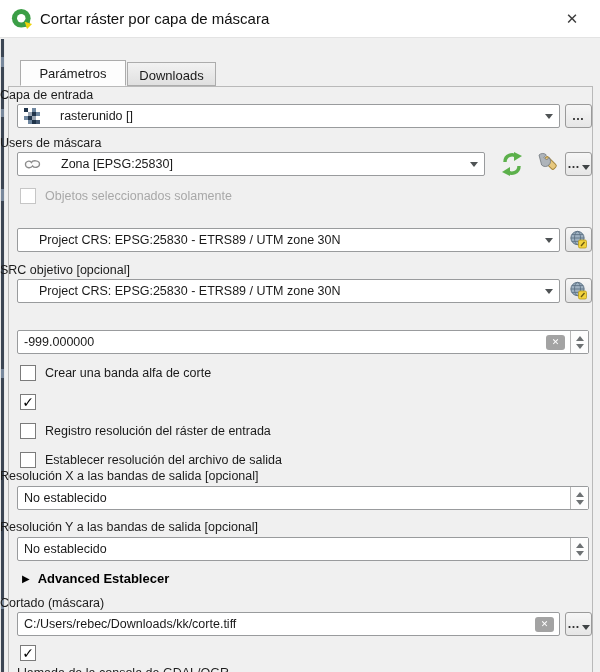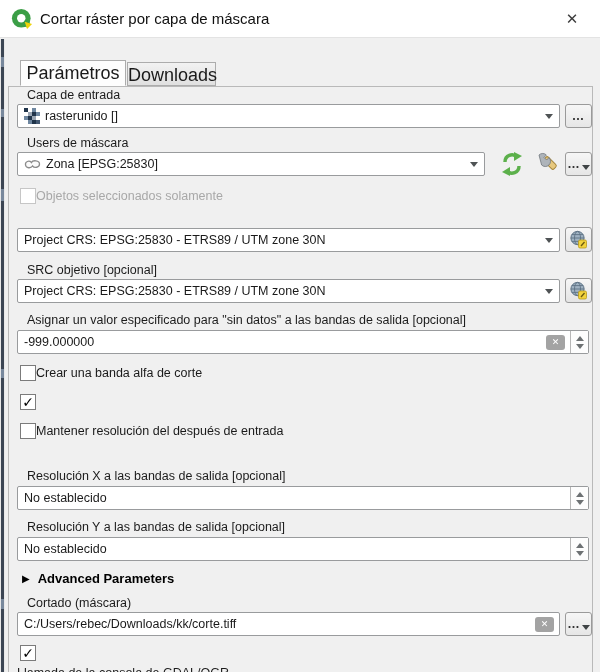--- a/index.html
+++ b/index.html
@@ -19,32 +19,32 @@
   .close-btn { position:absolute; right:14px; top:8px; width:28px; height:22px;
     text-align:center; font-size:15px; color:#3c3c3c; line-height:22px; cursor:default; }
 
   
   .edge-strip { position:absolute; left:0; top:39px; width:5px; height:633px; background:#e8e8e8; }
   .edge-strip .dark { position:absolute; left:1px; top:0; width:3px; height:100%; background:#3c4654; }
   .edge-strip .notch { position:absolute; left:1px; width:3px; background:#78889c; }
 
   
   .tab { position:absolute; height:26px; line-height:25px; text-align:center;
-    border:1px solid #acacac; font-size:18px; }
+    border:1px solid #acacac; font-size:13px; }
   .tab.active { background:#fdfdfd; border-bottom:1px solid #fdfdfd; z-index:3; top:60px; }
   .tab.inactive { background:linear-gradient(#f2f2f2,#e0e0e0); top:62px; height:24px; z-index:1; }
   .pane { position:absolute; left:8px; top:86px; width:585px; height:700px;
     border:1px solid #b9b9b9; background:#f0f0f0; z-index:2; }
 
-  .label { position:absolute; left:27px; height:15px; color:#1c1c1c; white-space:nowrap; }
+  .label { position:absolute; left:0; height:15px; color:#1c1c1c; white-space:nowrap; }
   .label.disabled { color:#a8a8a8; }
 
   .combo { position:absolute; height:24px; background:#fff; border:1px solid #999b9d;
     border-radius:2px; display:flex; align-items:center; padding:0 6px; gap:5px; z-index:4; }
-  .combo .txt { white-space:nowrap; overflow:hidden; }
+  .combo .txt { white-space:nowrap; overflow:hidden;margin-left:15px; }
   .combo .arrow { margin-left:auto; width:0; height:0;
     border-left:4px solid transparent; border-right:4px solid transparent;
     border-top:5px solid #4f5355; }
 
   .pushbtn { position:absolute; height:24px; width:27px;
     background:linear-gradient(#f6f6f6,#e6e6e6); border:1px solid #9a9a9a; border-radius:3px;
     display:flex; align-items:center; justify-content:center; color:#333;
     font-weight:bold; letter-spacing:1px; z-index:4; }
   .pushbtn .mini-arrow { width:0; height:0; margin-left:1px; margin-top:6px;
     border-left:4px solid transparent; border-right:4px solid transparent;
@@ -57,21 +57,21 @@
     display:flex; flex-direction:column; align-items:center; justify-content:center; gap:3px; background:#fdfdfd; }
   .spin-up { width:0; height:0; border-left:4px solid transparent; border-right:4px solid transparent;
     border-bottom:5px solid #6d7173; }
   .spin-down { width:0; height:0; border-left:4px solid transparent; border-right:4px solid transparent;
     border-top:5px solid #6d7173; }
 
   .clear-ic { width:19px; height:15px; border-radius:3px; background:#a3a3a3;
     color:#fff; font-size:9px; font-weight:bold; display:flex; align-items:center;
     justify-content:center; margin-right:5px; flex:none; }
 
-  .checkrow { position:absolute; left:20px; display:flex; align-items:center; z-index:4;text-align:center; }
+  .checkrow { position:absolute; left:20px; display:flex; align-items:center; gap:9px; z-index:4;text-align:center; }
   .cb { width:16px; height:16px; background:#fff; border:1px solid #7b7b7b; flex:none;
     display:flex; align-items:center; justify-content:center;
     font-size:14px; font-weight:bold; color:#000; line-height:14px; }
   .cb.disabled { border-color:#c6c6c6; }
 
   .icon-raster { display:grid; grid-template-columns:repeat(4,4px); grid-template-rows:repeat(4,4px); flex:none; }
   .icon-raster i { display:block; }
 
   .advanced { position:absolute; left:22px; display:flex; align-items:center; gap:8px;
     font-weight:bold; font-size:13px; color:#000; z-index:4; }
@@ -203,40 +203,43 @@
       <circle cx="8.5" cy="8" r="6.6" fill="#9fb2c2" stroke="#5d7285" stroke-width="1"></circle>
       <ellipse cx="8.5" cy="8" rx="3" ry="6.6" fill="none" stroke="#5d7285" stroke-width="0.9"></ellipse>
       <line x1="1.9" y1="8" x2="15.1" y2="8" stroke="#5d7285" stroke-width="0.9"></line>
       <line x1="2.8" y1="4.6" x2="14.2" y2="4.6" stroke="#5d7285" stroke-width="0.9"></line>
       <line x1="2.8" y1="11.4" x2="14.2" y2="11.4" stroke="#5d7285" stroke-width="0.9"></line>
       <rect x="9.5" y="10" width="8" height="8" rx="1.5" fill="#f2d23c" stroke="#b99a18" stroke-width="0.8"></rect>
       <line x1="12" y1="16" x2="15.5" y2="12" stroke="#6b5a10" stroke-width="1.4"></line>
     </svg>
   </div>
 
-  <div class="label" style="top:313px; z-index:4;">Asignar un valor especificado para "sin datos" a las bandas de salida [opcional]</div>
   <div class="spinfield" style="left:17px; top:330px; width:572px;">
     <span class="val">-999.000000</span>
     <span class="clear-ic">✕</span>
     <span class="spin-col">
       <span class="spin-up"></span>
       <span class="spin-down"></span>
     </span>
   </div>
 
   <div class="checkrow" style="top:365px;">
     <span class="cb"></span>
     <span>Crear una banda alfa de corte</span>
   </div>
   <div class="checkrow" style="top:394px;">
     <span class="cb on">✓</span>
   </div>
   <div class="checkrow" style="top:423px;">
     <span class="cb"></span>
-    <span>Mantener resolución del después de entrada</span>
+    <span>Registro resolución del ráster de entrada</span>
+  </div>
+  <div class="checkrow" style="top:452px;">
+    <span class="cb"></span>
+    <span>Establecer resolución del archivo de salida</span>
   </div>
 
   <div class="label" style="top:469px; z-index:4;">Resolución X a las bandas de salida [opcional]</div>
   <div class="spinfield" style="left:17px; top:486px; width:572px;">
     <span class="val">No establecido</span>
     <span class="spin-col">
       <span class="spin-up"></span>
       <span class="spin-down"></span>
     </span>
   </div>
@@ -245,21 +248,21 @@
   <div class="spinfield" style="left:17px; top:537px; width:572px;">
     <span class="val">No establecido</span>
     <span class="spin-col">
       <span class="spin-up"></span>
       <span class="spin-down"></span>
     </span>
   </div>
 
   <div class="advanced" style="top:571px;">
     <span class="tri">▶</span>
-    <span>Advanced Parameters</span>
+    <span>Advanced Establecer</span>
   </div>
 
   <div class="label" style="top:596px; z-index:4;">Cortado (máscara)</div>
   <div class="spinfield" style="left:17px; top:612px; width:543px;">
     <span class="val">C:/Users/rebec/Downloads/kk/corte.tiff</span>
     <span class="clear-ic">✕</span>
   </div>
   <div class="pushbtn" style="left:565px; top:612px;">
     <span>…</span>
     <span class="mini-arrow"></span>

